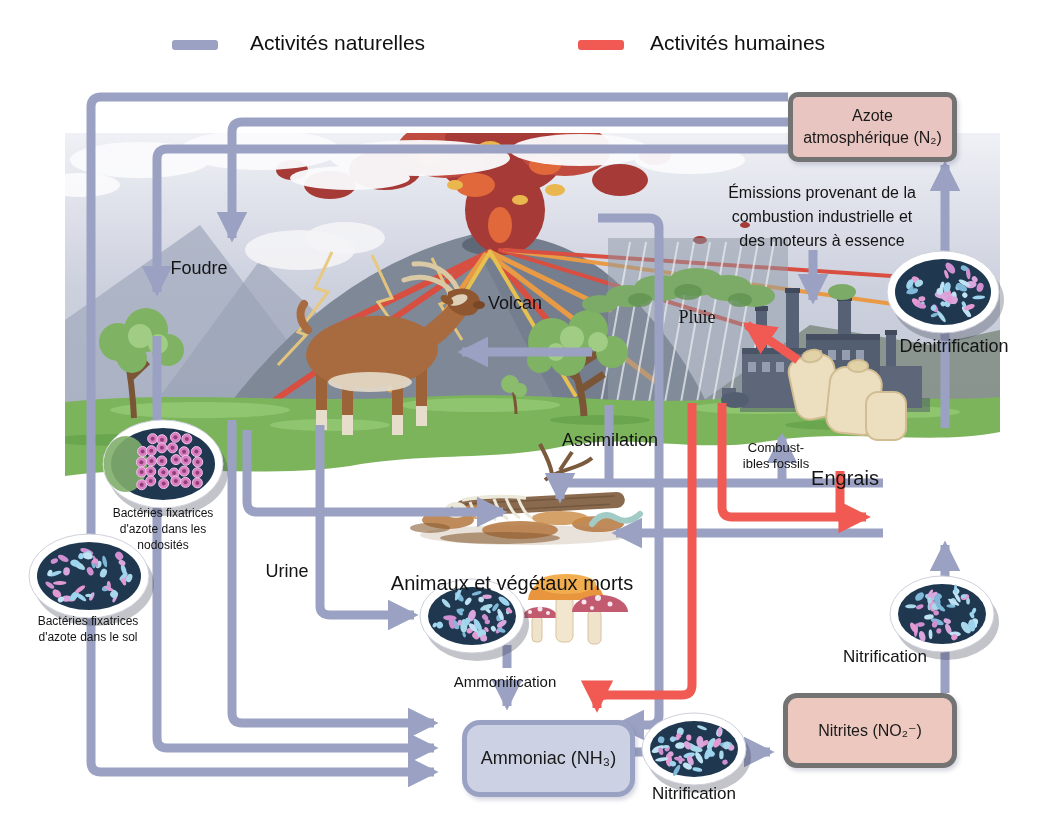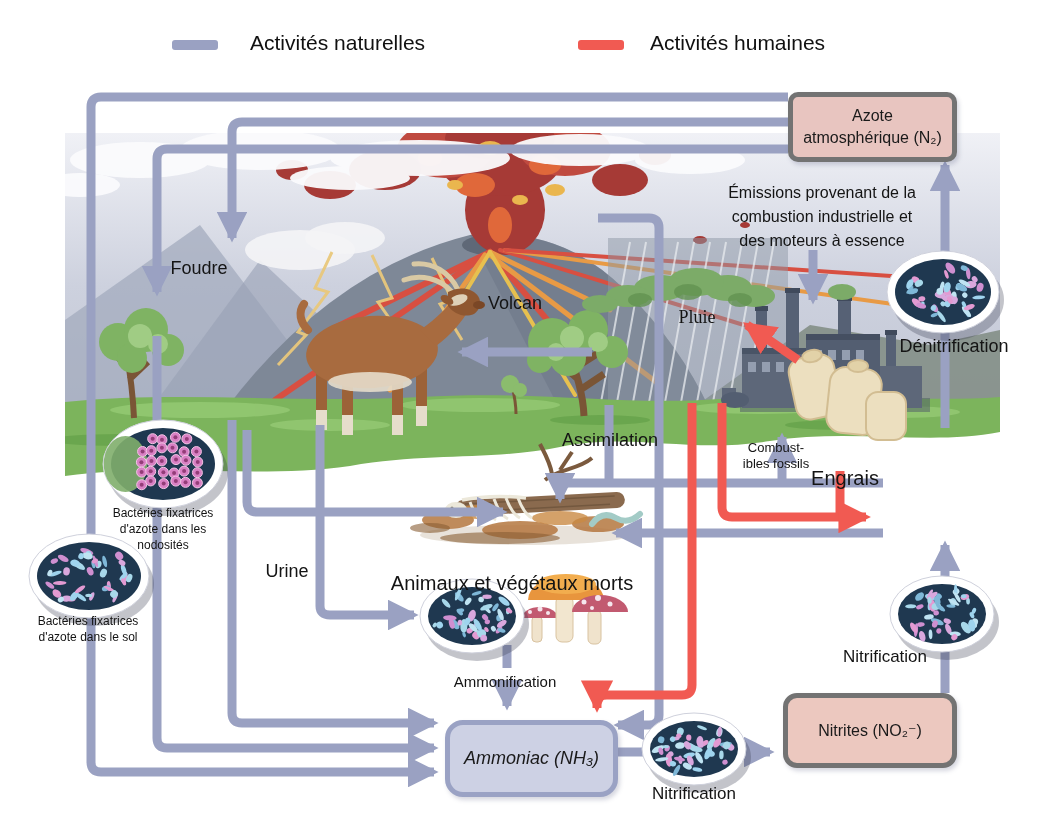--- a/index.html
+++ b/index.html
@@ -13,22 +13,22 @@
   .lbl.sm{font-size:12px;line-height:1.35;text-align:center;}
   .node{position:absolute;z-index:4;display:flex;align-items:center;justify-content:center;
         text-align:center;white-space:pre-line;border:5px solid #737373;color:#1a1a1a;
         box-shadow:2px 3px 4px rgba(90,95,130,.25);}
   #azote-box{left:788px;top:92px;width:159px;height:60px;border-radius:10px;
              background:#e8c5c0;font-size:16px;line-height:1.4;}
   #no3-box{left:883px;top:428px;width:107px;height:100px;border-radius:14px;
            background:#ebe3c5;font-size:17px;line-height:1.6;}
   #no2-box{left:783px;top:693px;width:164px;height:65px;border-radius:14px;
            background:#ecc8bf;font-size:16px;}
-  #ammoniac-box{left:445px;top:720px;width:163px;height:67px;border-radius:18px;
-                background:#cdd1e4;border-color:#9aa2c4;font-size:18px;font-style:italic;}
+  #ammoniac-box{left:462px;top:720px;width:163px;height:67px;border-radius:18px;
+                background:#cdd1e4;border-color:#9aa2c4;font-size:18px;}
   .legend-swatch{position:absolute;z-index:5;width:46px;height:10px;border-radius:3px;top:40px;}
   .legend-label{position:absolute;z-index:5;top:31px;font-size:21px;color:#101010;}
   .emissions{font-size:16px;line-height:1.5;}
 </style>
 </head>
 <body>
 
 <div id="stage">
 
 <svg id="scene" width="1044" height="838" viewBox="0 0 1044 838">

